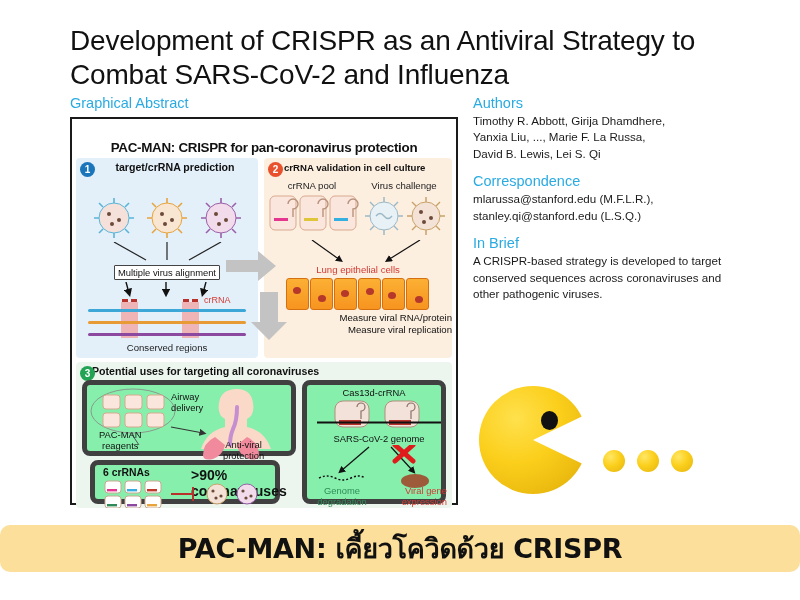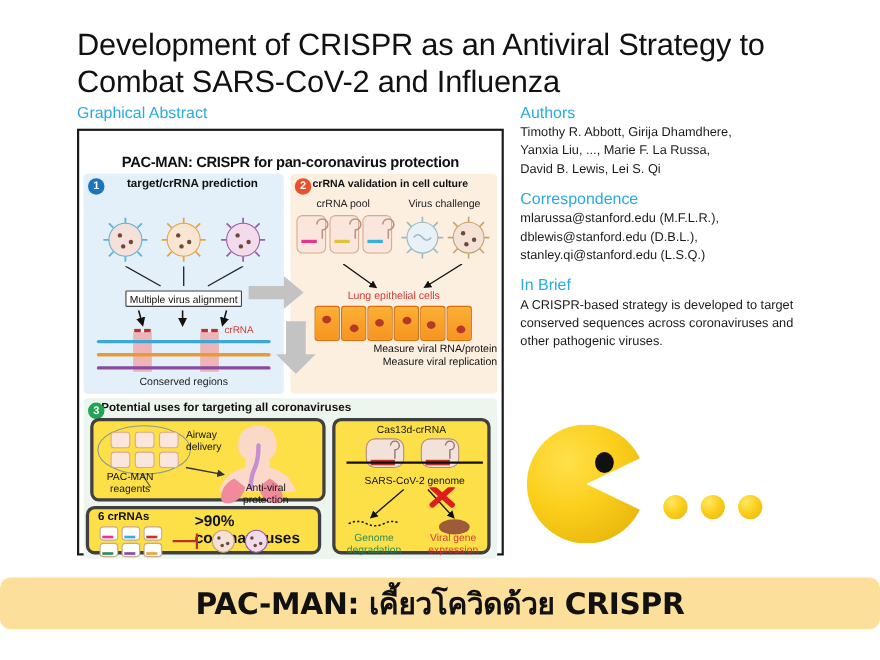--- a/index.html
+++ b/index.html
@@ -76,22 +76,22 @@
   
   #p3{
     position:absolute;left:4px;top:204px;width:376px;height:146px;
     background:#edf5ef;border-radius:4px;overflow:hidden;
   }
   #p3 .ptitle{
     text-align:left;font-size:10.6px;font-weight:bold;color:#111;
     padding:3px 4px 0 16px;
   }
   .innerbox{
-    position:absolute;border:3px solid #404040;border-radius:8px;
-    background:#fde047;box-sizing:border-box;
+    position:absolute;border:5px solid #404040;border-radius:8px;
+    background:#86efac;box-sizing:border-box;
   }
 
   .labelbox{
     border:1px solid #444;background:#fff;font-size:9.4px;color:#111;
     padding:1px 3px;display:inline-block;border-radius:1px;
   }
 
   
   .gline{position:absolute;height:2.5px;border-radius:2px;}
   .consv{position:absolute;background:#f2b8b8;opacity:.85;}
@@ -381,21 +381,21 @@
         <div style="position:absolute;left:12px;top:44px;font-size:9.4px;color:#111;line-height:1.2;text-align:center">
           <div>PAC-MAN</div>
           <div>reagents</div>
         </div>
         <div style="position:absolute;left:136px;top:54px;font-size:9.4px;color:#111;line-height:1.2;text-align:center">
           <div>Anti-viral</div>
           <div>protection</div>
         </div>
       </div>
 
-      <div class="innerbox" style="left:2px;top:98px;width:214px;height:44px">
+      <div class="innerbox" style="left:14px;top:98px;width:190px;height:44px">
         <div style="position:absolute;left:8px;top:2px;font-size:10.4px;font-weight:bold;color:#111">6 crRNAs</div>
         <div style="position:absolute;left:96px;top:2px;font-size:14px;font-weight:bold;color:#111">&gt;90% coronaviruses</div>
         <svg width="214" height="30" style="position:absolute;left:0;top:15px">
           <g>
             <rect x="10" y="1" width="16" height="12" rx="3" fill="#fff" stroke="#c8a98f"></rect>
             <rect x="12" y="9" width="10" height="2.4" fill="#e5368f"></rect>
             <rect x="30" y="1" width="16" height="12" rx="3" fill="#fff" stroke="#c8a98f"></rect>
             <rect x="32" y="9" width="10" height="2.4" fill="#35aee0"></rect>
             <rect x="50" y="1" width="16" height="12" rx="3" fill="#fff" stroke="#c8a98f"></rect>
             <rect x="52" y="9" width="10" height="2.4" fill="#c0392b"></rect>
@@ -447,21 +447,21 @@
             <line x1="88" y1="0" x2="106" y2="16"></line>
             <line x1="106" y1="0" x2="88" y2="16"></line>
           </g>
           <path d="M12,33 q8,-4 16,0 q8,4 16,0 q8,-4 14,0" fill="none" stroke="#111" stroke-width="1.4" stroke-dasharray="2 2"></path>
           <ellipse cx="108" cy="36" rx="14" ry="7" fill="#9e5b3a"></ellipse>
         </svg>
         <div style="position:absolute;left:2px;top:100px;width:66px;text-align:center;font-size:9.4px;line-height:1.2;color:#2e8b57">
           <div>Genome</div>
           <div>degradation</div>
         </div>
-        <div style="position:absolute;left:74px;top:100px;width:66px;text-align:center;font-size:9.4px;line-height:1.2;color:#d23b34">
+        <div style="position:absolute;left:74px;top:100px;width:66px;text-align:right;font-size:9.4px;line-height:1.2;color:#d23b34">
           <div>Viral gene</div>
           <div>expression</div>
         </div>
       </div>
     </div>
 
   </div>
 </div>
 
 <div id="right-col">
@@ -472,21 +472,20 @@
       <div>Timothy R. Abbott, Girija Dhamdhere,</div>
       <div>Yanxia Liu, ..., Marie F. La Russa,</div>
       <div>David B. Lewis, Lei S. Qi</div>
     </div>
   </div>
 
   <div class="blk">
     <div class="blue-head">Correspondence</div>
     <div class="body">
       <div>mlarussa@stanford.edu (M.F.L.R.),</div>
-      <div>dblewis@stanford.edu (D.B.L.),</div>
       <div>stanley.qi@stanford.edu (L.S.Q.)</div>
     </div>
   </div>
 
   <div class="blk">
     <div class="blue-head">In Brief</div>
     <div class="body wrap">
       <div>A CRISPR-based strategy is developed to target conserved sequences across coronaviruses and other pathogenic viruses.</div>
     </div>
   </div>

